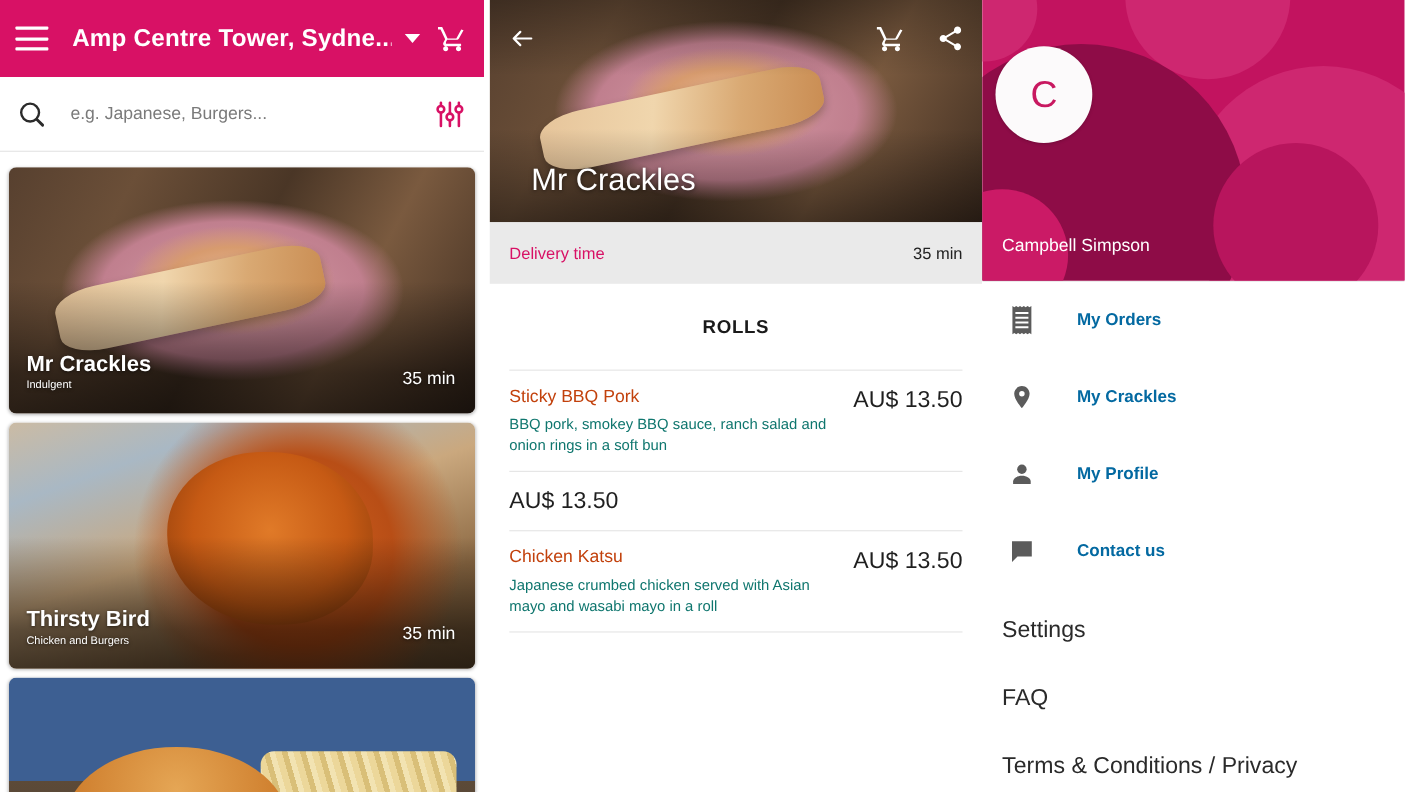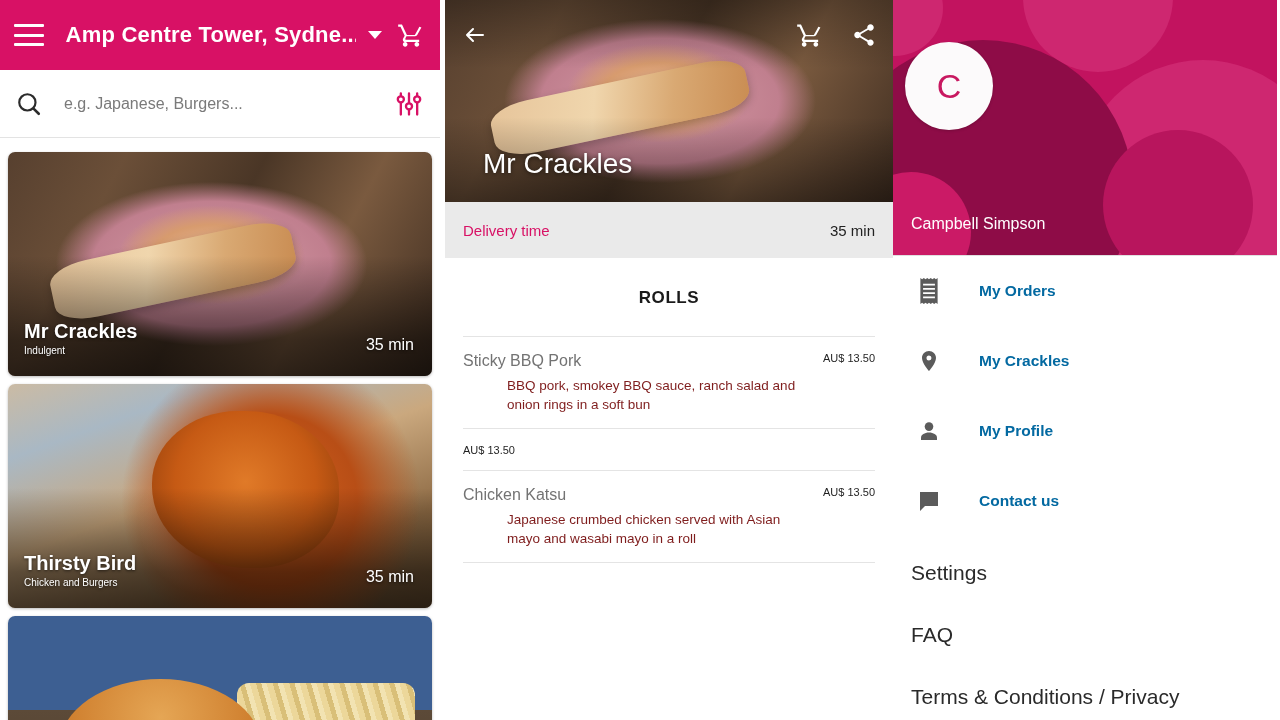--- a/index.html
+++ b/index.html
@@ -155,23 +155,23 @@
     letter-spacing: .6px; padding: 30px 0 28px 0;
     border-bottom: 1px solid #e4e4e4; margin: 0 18px;
   }
   .menu-item {
     display:flex; justify-content: space-between; align-items: flex-start;
     padding: 14px 0 14px 0; margin: 0 18px;
     border-bottom: 1px solid #e4e4e4; gap: 12px;
   }
   .menu-item:last-child { border-bottom: none; }
   .mi-left { flex: 1 1 auto; min-width: 0; }
-  .mi-name { font-size: 16px; color:#737373; line-height: 1.3; }
-  .mi-desc { font-size: 13.5px; color:#7f1d1d; line-height: 1.42; margin-top: 4px; margin-left: 44px; }
-  .mi-price { font-size: 11px; color:#1f1f1f; white-space: nowrap; padding-top: 1px; }
+  .mi-name { font-size: 16px; color:#c2410c; line-height: 1.3; }
+  .mi-desc { font-size: 13.5px; color:#0f766e; line-height: 1.42; margin-top: 4px; }
+  .mi-price { font-size: 21px; color:#1f1f1f; white-space: nowrap; padding-top: 1px; }
 
   
   .drawer { position: relative; width: 384px; height: 720px; background:#fff; flex:0 0 384px; overflow:hidden; }
   .drawer-header { position: relative; height: 255px; background: #C2135F; overflow:hidden; }
   .dc { position:absolute; border-radius:50%; }
   .dc1 { width: 300px; height: 300px; left: -60px; top: 40px; background:#8E0C47; }
   .dc2 { width: 250px; height: 250px; left: 185px; top: 60px; background:#CE2770; }
   .dc3 { width: 150px; height: 150px; left: 210px; top: 130px; background:#B8155D; }
   .dc4 { width: 120px; height: 120px; left: -42px; top: 172px; background:#CB1A66; }
   .dc5 { width: 150px; height: 150px; left: 130px; top: -78px; background:#CE2770; }

